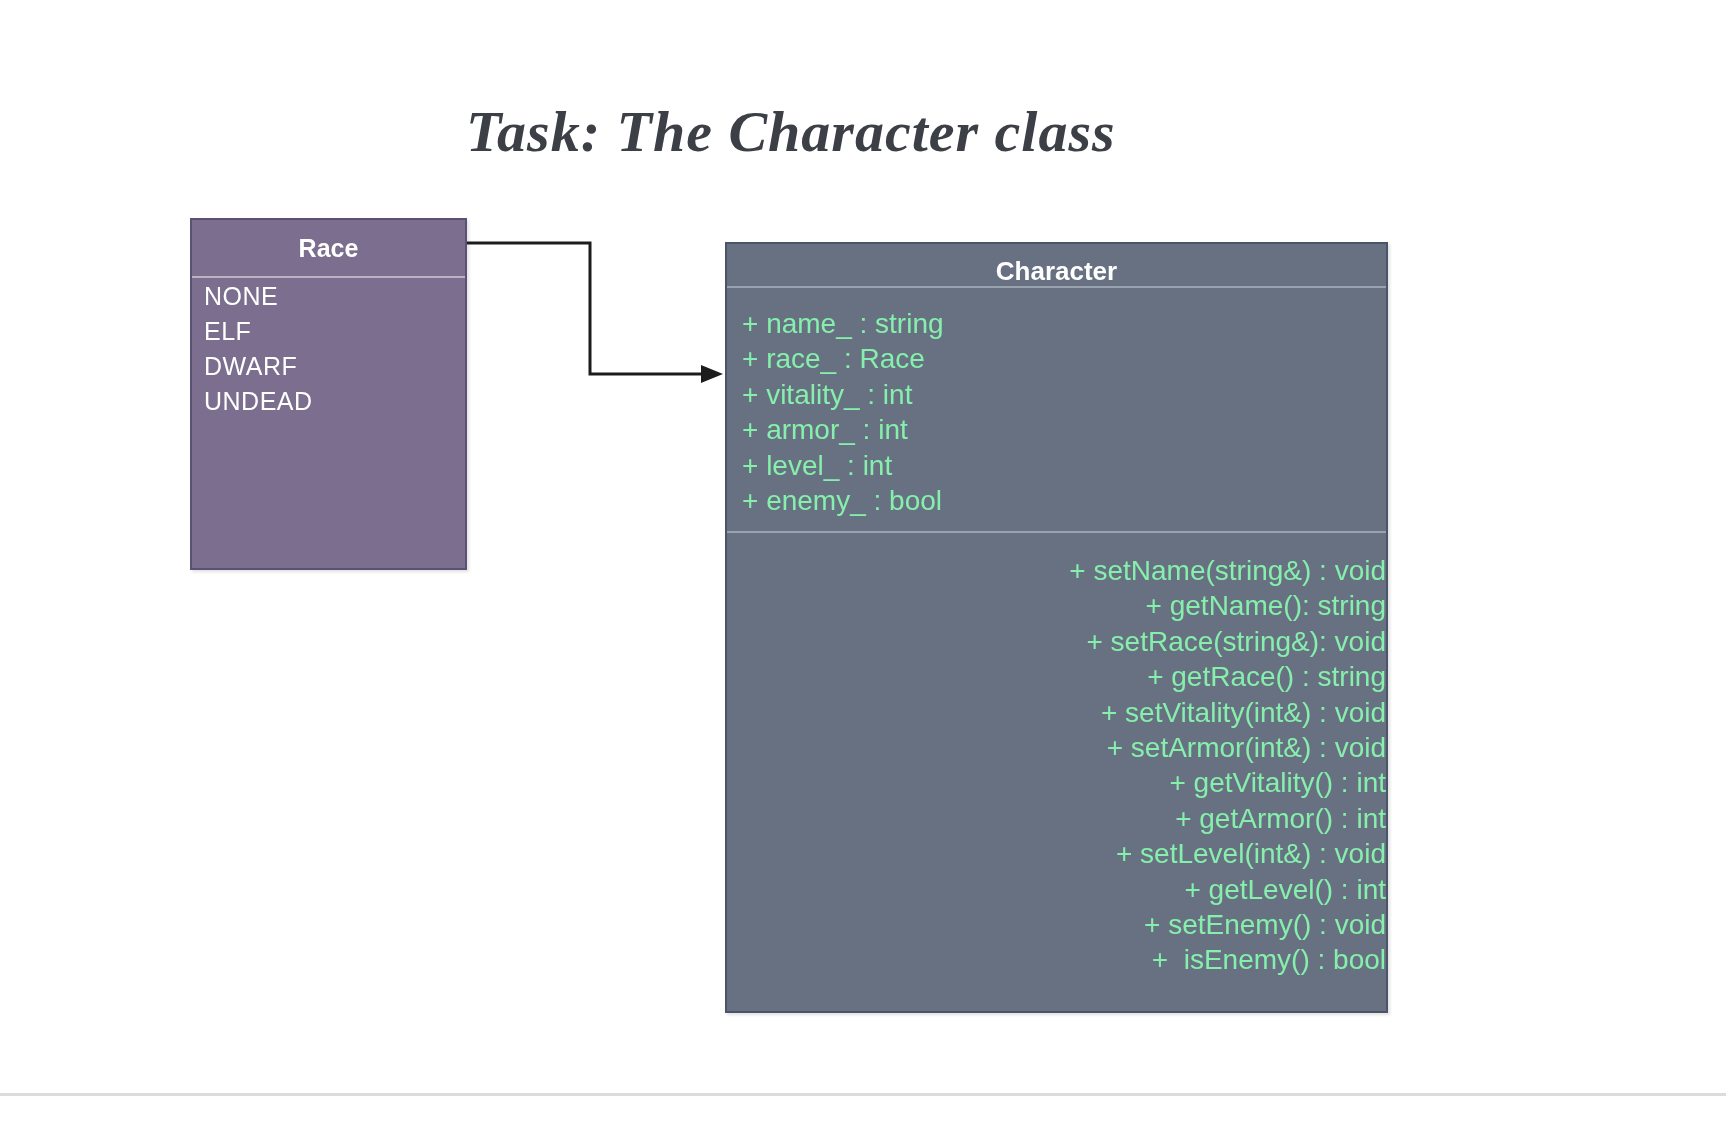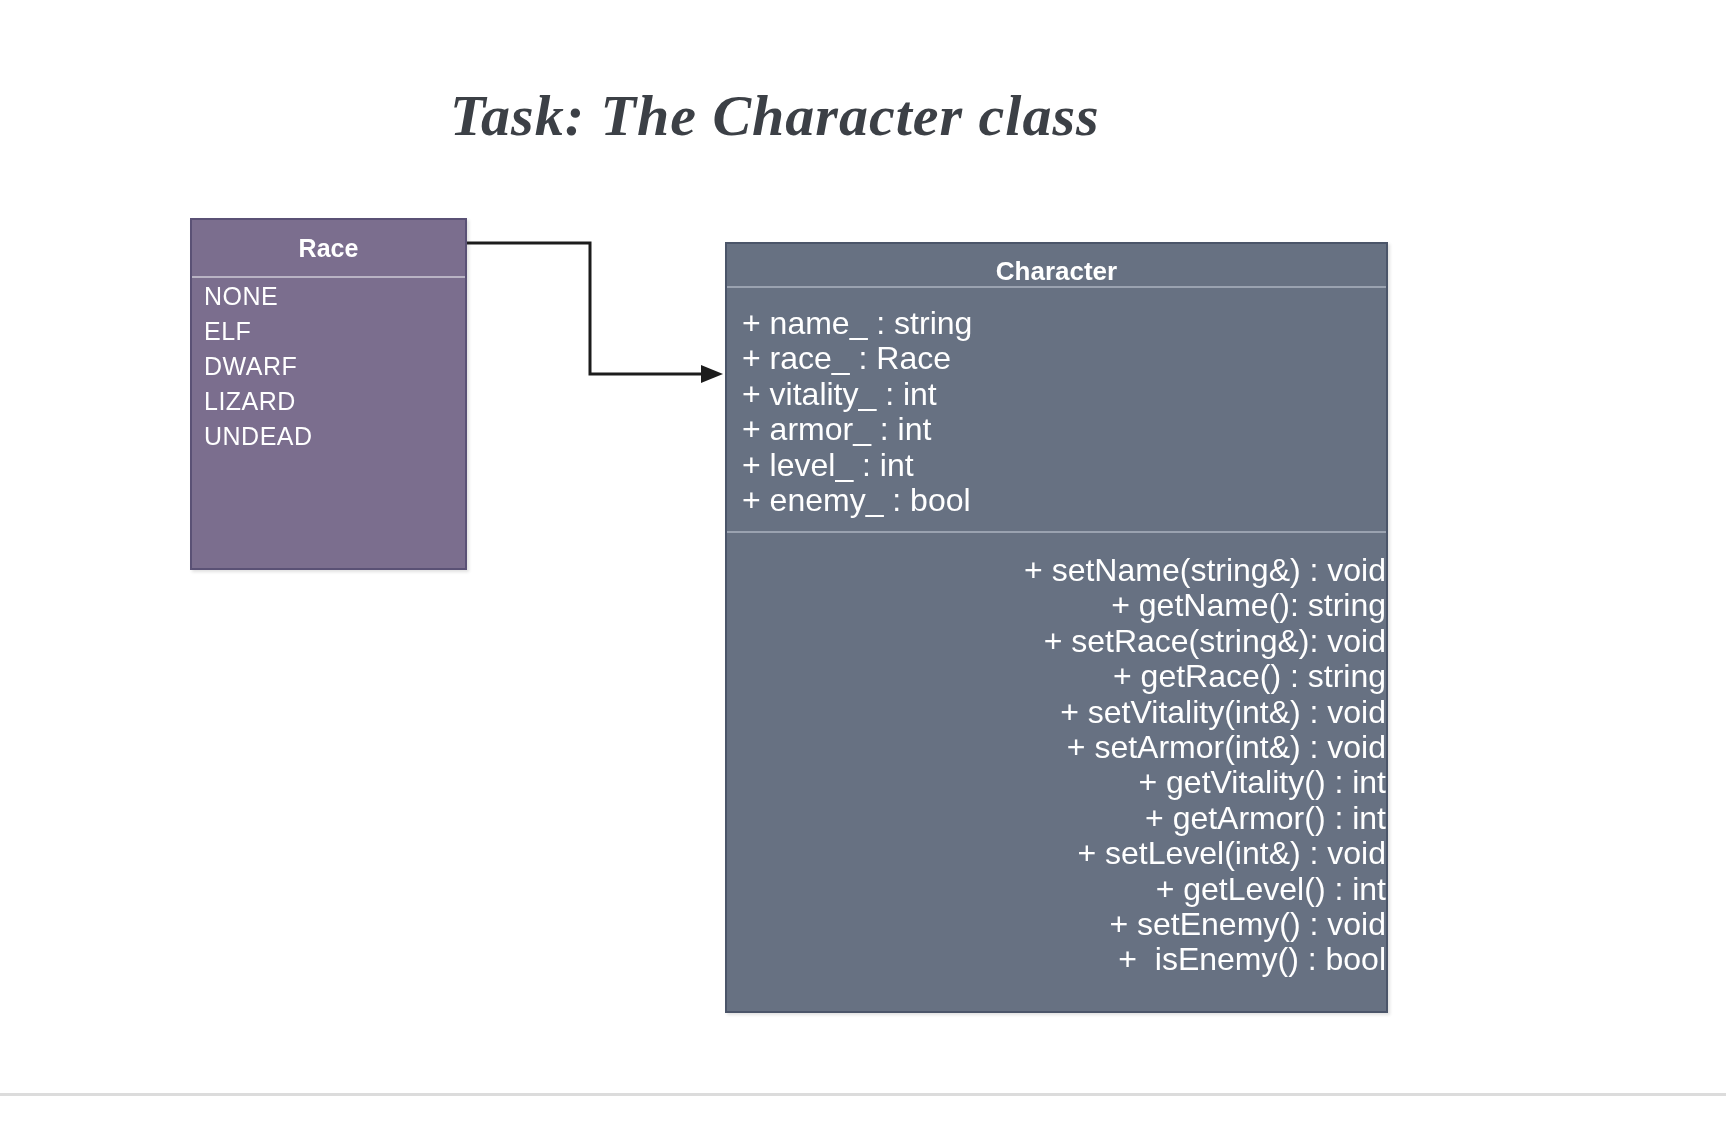--- a/index.html
+++ b/index.html
@@ -18,21 +18,21 @@
   body {
     width: 1726px; height: 1146px;
     background: var(--page_bg);
     font-family: "Liberation Sans", sans-serif;
     position: relative;
     overflow: hidden;
   }
   .title {
     position: absolute;
     left: 450px; top: 82px;
-    margin: 0;
+    margin: 16px;
     font-family: "Liberation Serif", serif;
     font-style: italic;
     font-weight: bold;
     font-size: 58px;
     letter-spacing: 1px;
     color: var(--title_text);
     white-space: nowrap;
   }
   .uml-box {
     position: absolute;
@@ -74,22 +74,22 @@
   }
   .character-box .uml-header { font-size: 26px; height: 42px; line-height: 54px; }
   .character-box .uml-divider { height: 2px; background: var(--character_divider); }
   .attrs-body {
     box-sizing: border-box;
     height: 243px;
     padding: 18px 0 0 15px;
   }
   .methods-body { padding: 20px 0 0 15px; text-align: right; }
   .member-line {
-    color: #ffffff;
-    font-size: 32px;
+    color: #86efac;
+    font-size: 28px;
     line-height: 35.4px;
     white-space: pre;
   }
 
   
   .connector {
     position: absolute;
     left: 455px; top: 235px;
     width: 290px; height: 155px;
   }
@@ -108,21 +108,20 @@
 
   <h1 class="title">Task: The Character class</h1>
 
   <div class="uml-box race-box">
     <div class="uml-header">Race</div>
     <div class="uml-divider"></div>
     <div class="race-body">
         <div class="race-item">NONE</div>
         <div class="race-item">ELF</div>
         <div class="race-item">DWARF</div>
-        <div class="race-item">LIZARD</div>
         <div class="race-item">UNDEAD</div>
       </div>
   </div>
 
   <svg class="connector" viewBox="0 0 290 155" xmlns="http://www.w3.org/2000/svg">
     <path d="M 12 8 H 135 V 139 H 246" fill="none" stroke="#1c1c1c" stroke-width="3"></path>
     <polygon points="246,130 268,139 246,148" fill="#1c1c1c"></polygon>
   </svg>
 
   <div class="uml-box character-box">

